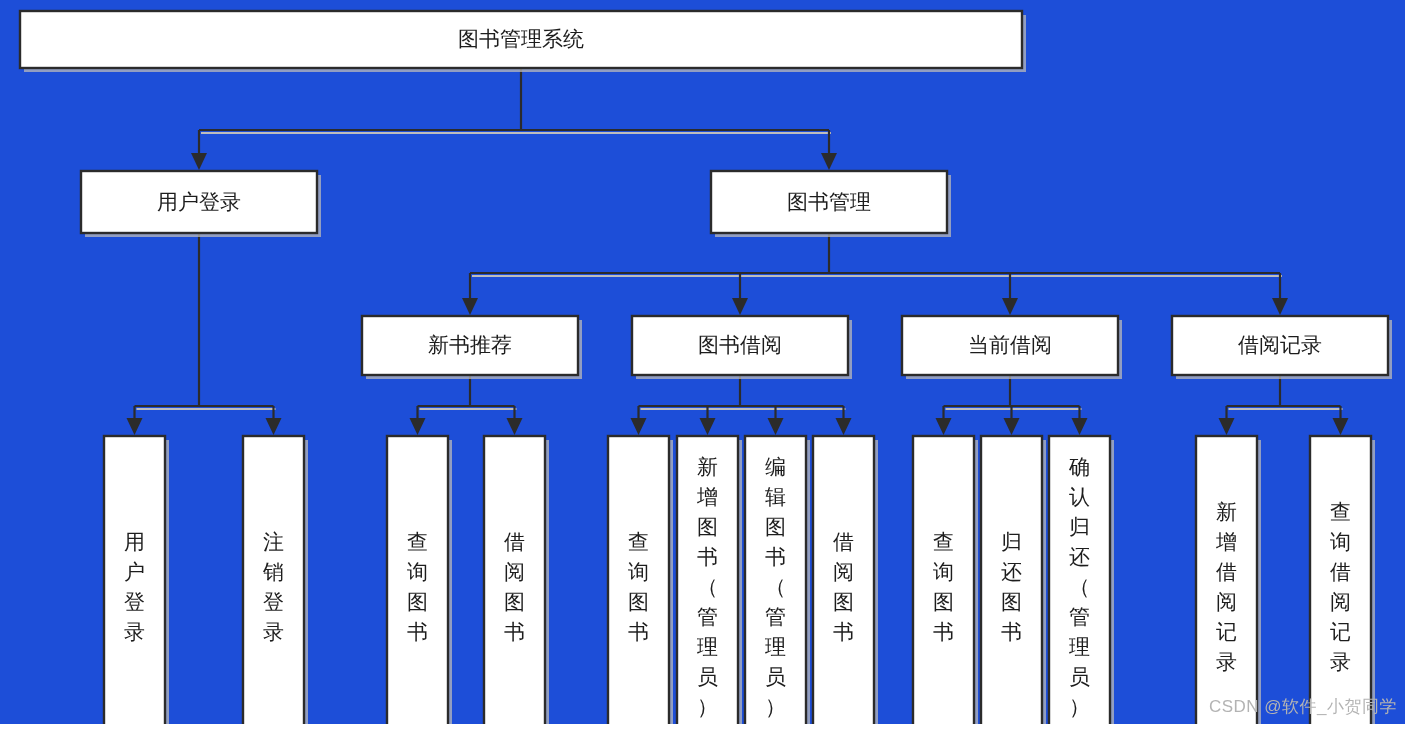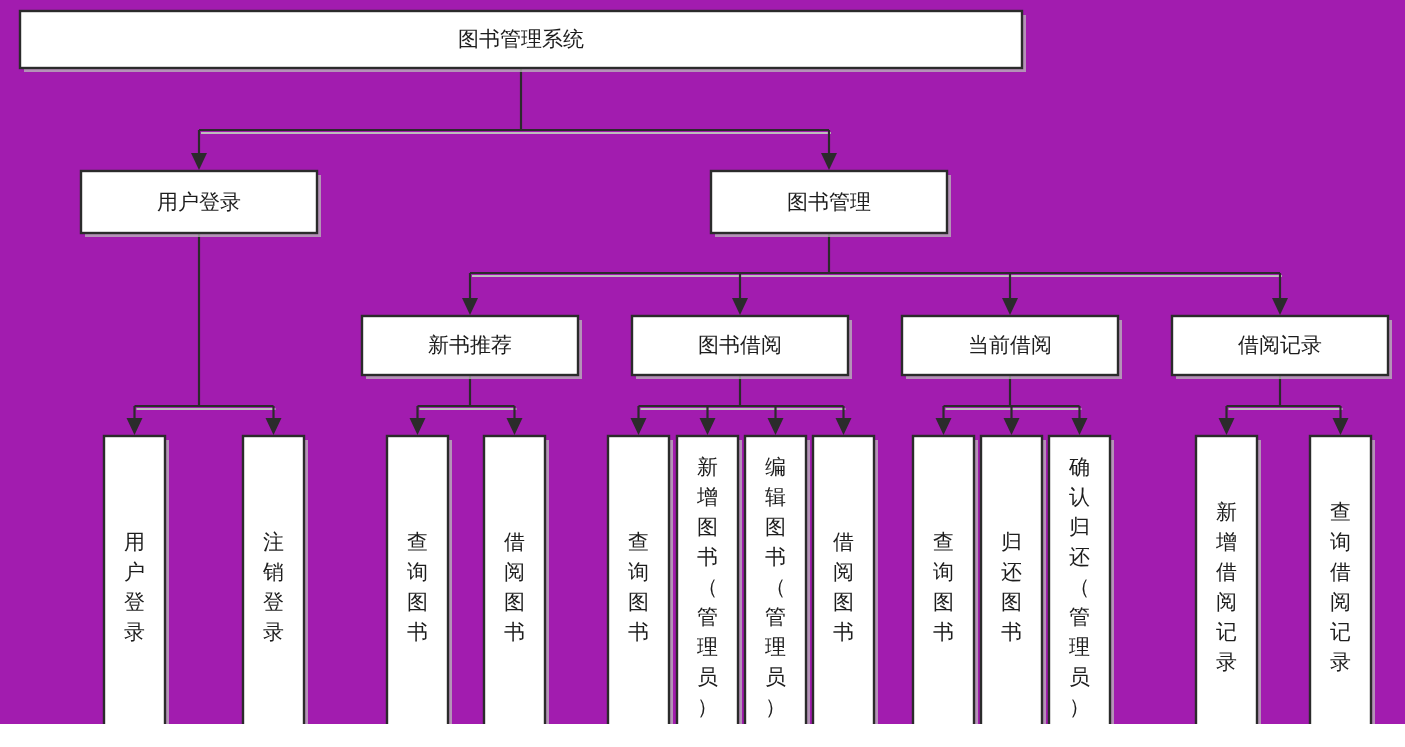--- a/index.html
+++ b/index.html
@@ -8,21 +8,21 @@
     padding: 0;
     background: #ffffff;
   }
   body {
     font-family: "Liberation Sans", "DejaVu Sans", sans-serif;
   }
   #diagram-root {
     position: relative;
     width: 1405px;
     height: 724px;
-    background: #a21caf;
+    background: #1d4ed8;
     overflow: hidden;
   }
   svg#flowchart {
     position: absolute;
     left: 0;
     top: 0;
     width: 1405px;
     height: 747px;
     display: block;
   }
@@ -252,13 +252,14 @@
           <rect class="node-box" x="1196" y="436" width="61" height="299"></rect>
           <text class="node-label-vertical" x="1226.5" y="518.9"><tspan x="1226.5" dy="0">新</tspan><tspan x="1226.5" dy="30">增</tspan><tspan x="1226.5" dy="30">借</tspan><tspan x="1226.5" dy="30">阅</tspan><tspan x="1226.5" dy="30">记</tspan><tspan x="1226.5" dy="30">录</tspan></text>
         </g>
         <g>
           <rect class="node-shadow" x="1314" y="440" width="61" height="299"></rect>
           <rect class="node-box" x="1310" y="436" width="61" height="299"></rect>
           <text class="node-label-vertical" x="1340.5" y="518.9"><tspan x="1340.5" dy="0">查</tspan><tspan x="1340.5" dy="30">询</tspan><tspan x="1340.5" dy="30">借</tspan><tspan x="1340.5" dy="30">阅</tspan><tspan x="1340.5" dy="30">记</tspan><tspan x="1340.5" dy="30">录</tspan></text>
         </g>
       </g>
   </svg>
+  <div class="watermark">CSDN @软件_小贺同学</div>
 </div>
 
 </body></html>

